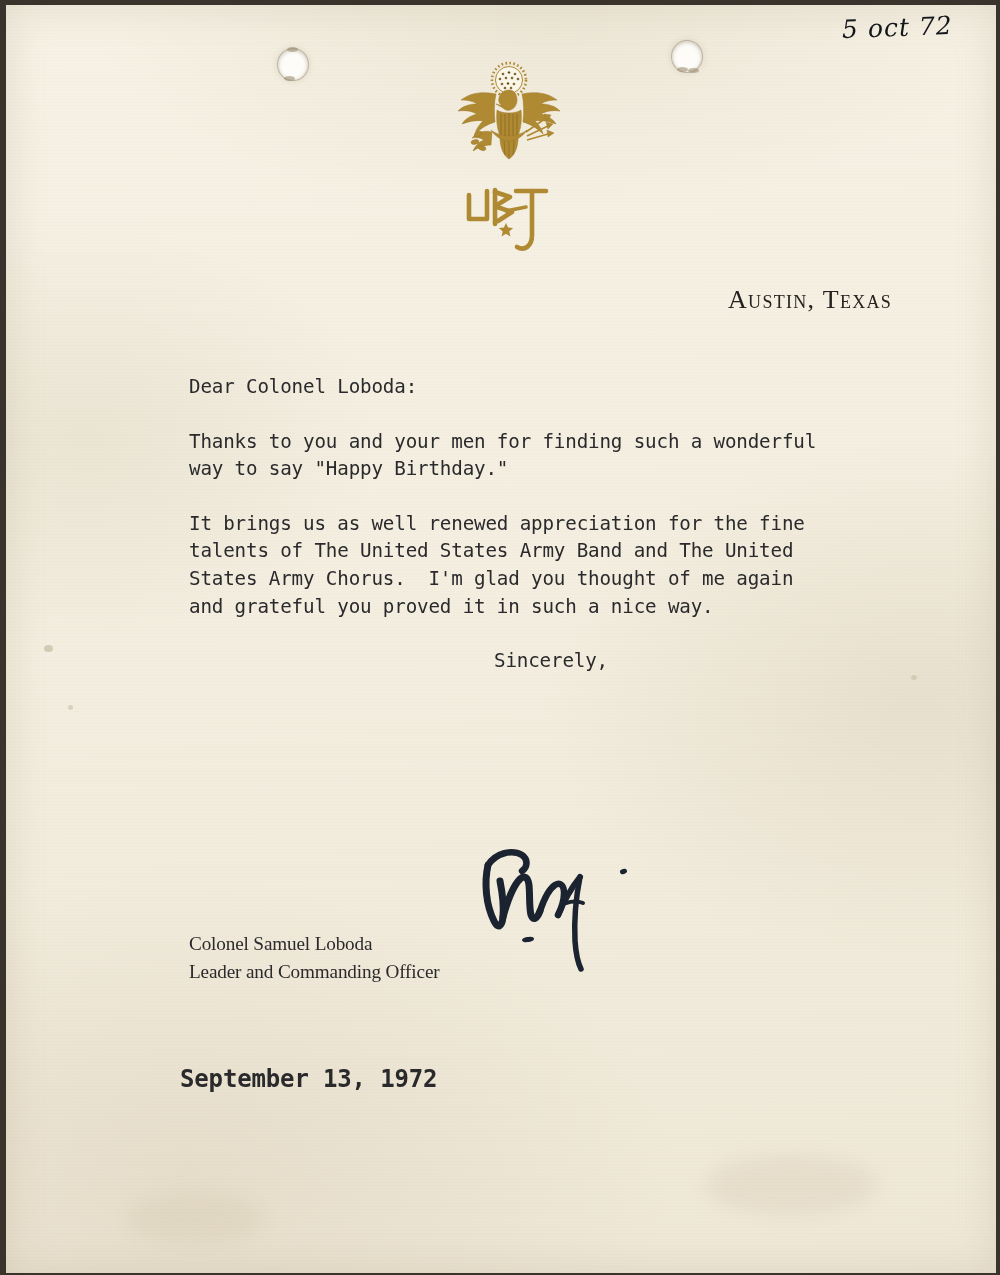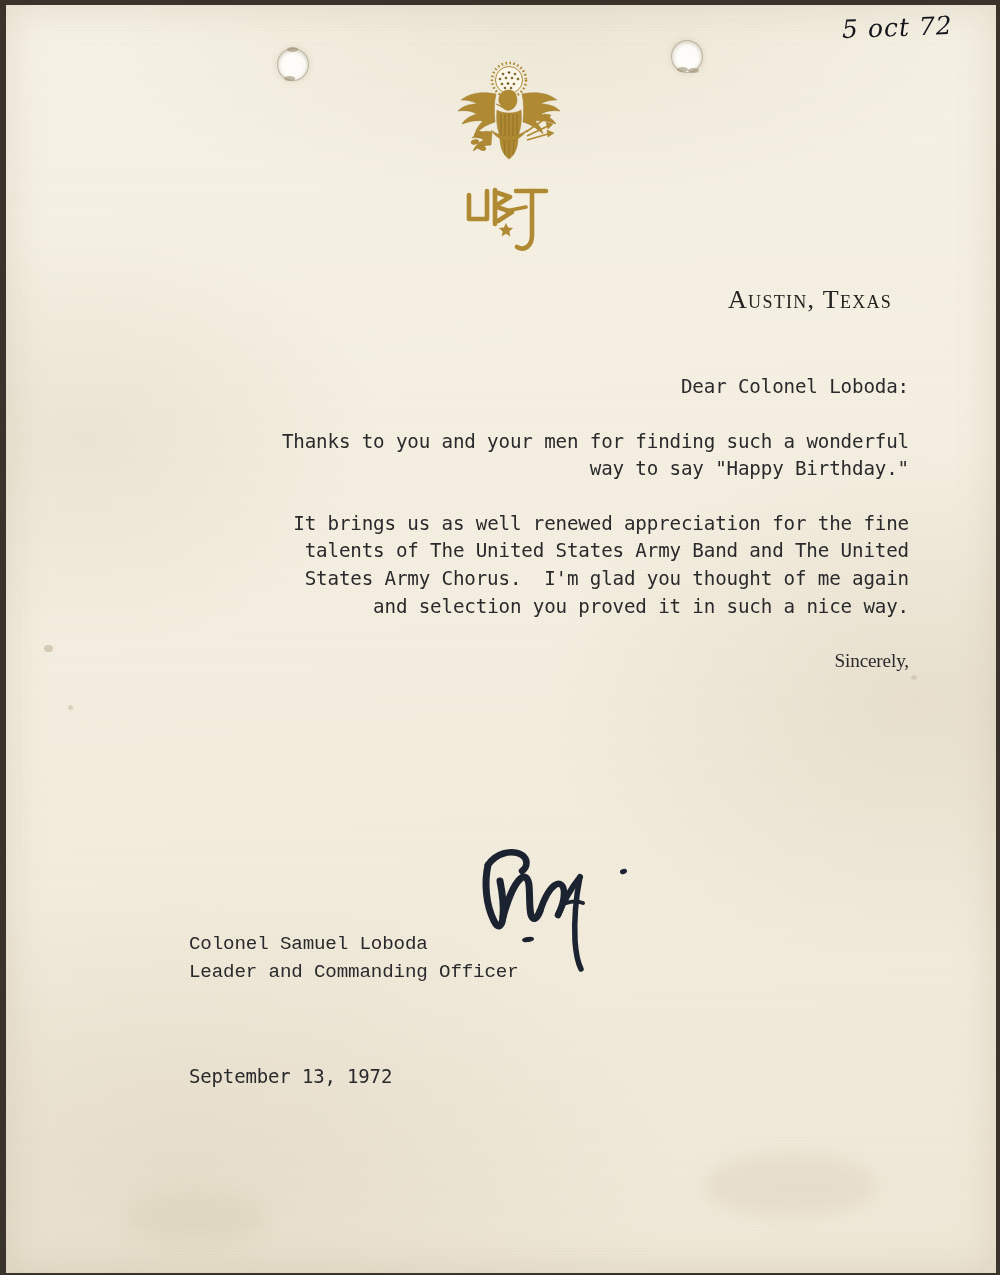--- a/index.html
+++ b/index.html
@@ -120,49 +120,48 @@
   #typed {
     position: absolute;
     left: 183px;
     top: 368px;
     width: 720px;
     font-family: "DejaVu Sans Mono", "Liberation Mono", monospace;
     font-size: 19.2px;
     line-height: 27.6px;
     color: #2a2a2c;
     letter-spacing: -0.15px;
-    text-align: right;
   }
   #typed p {
     margin: 0 0 27px 0;
     white-space: pre-wrap;
   }
   .closing {
     margin: 0 0 0 305px !important;
-    font-family: Liberation Serif, serif;
   }
   .blockline { white-space: pre-wrap; }
   #signee {
     position: absolute;
     left: 183px;
     top: 925px;
-    font-family: Liberation Mono, monospace;
+    font-family: Liberation Serif, serif;
     font-size: 19.2px;
     line-height: 28px;
     color: #2a2a2c;
     letter-spacing: -0.15px;
   }
   #datestamp {
     position: absolute;
-    left: 183px;
+    left: 174px;
     top: 1060px;
     font-family: "DejaVu Sans Mono", "Liberation Mono", monospace;
-    font-size: 19px;
+    font-size: 24px;
     color: #2a2a2c;
     letter-spacing: -0.15px;
+    font-weight: bold;
   }
 
   
   #signature {
     position: absolute;
     left: 468px;
     top: 838px;
     width: 180px;
     height: 130px;
   }
@@ -296,21 +295,21 @@
 
     <div id="cityline">Austin, Texas</div>
 
     <div id="typed">
       <p>Dear Colonel Loboda:</p>
       <p>Thanks to you and your men for finding such a wonderful
 way to say "Happy Birthday."</p>
       <p>It brings us as well renewed appreciation for the fine
 talents of The United States Army Band and The United
 States Army Chorus.  I'm glad you thought of me again
-and selection you proved it in such a nice way.</p>
+and grateful you proved it in such a nice way.</p>
       <p class="closing">Sincerely,</p>
     </div>
 
     <div id="signature">
       <svg viewBox="0 0 180 130" width="180" height="130" aria-hidden="true">
         <g fill="none" stroke="#1b2330" stroke-linecap="round" stroke-linejoin="round">
 
           <path d="M14 22 C10 40 12 62 20 78 C24 86 28 84 29 74 C30 62 28 48 26 38" stroke-width="7"></path>
           <path d="M14 22 C22 10 38 6 48 12 C54 16 54 24 48 28" stroke-width="6.5"></path>
 

